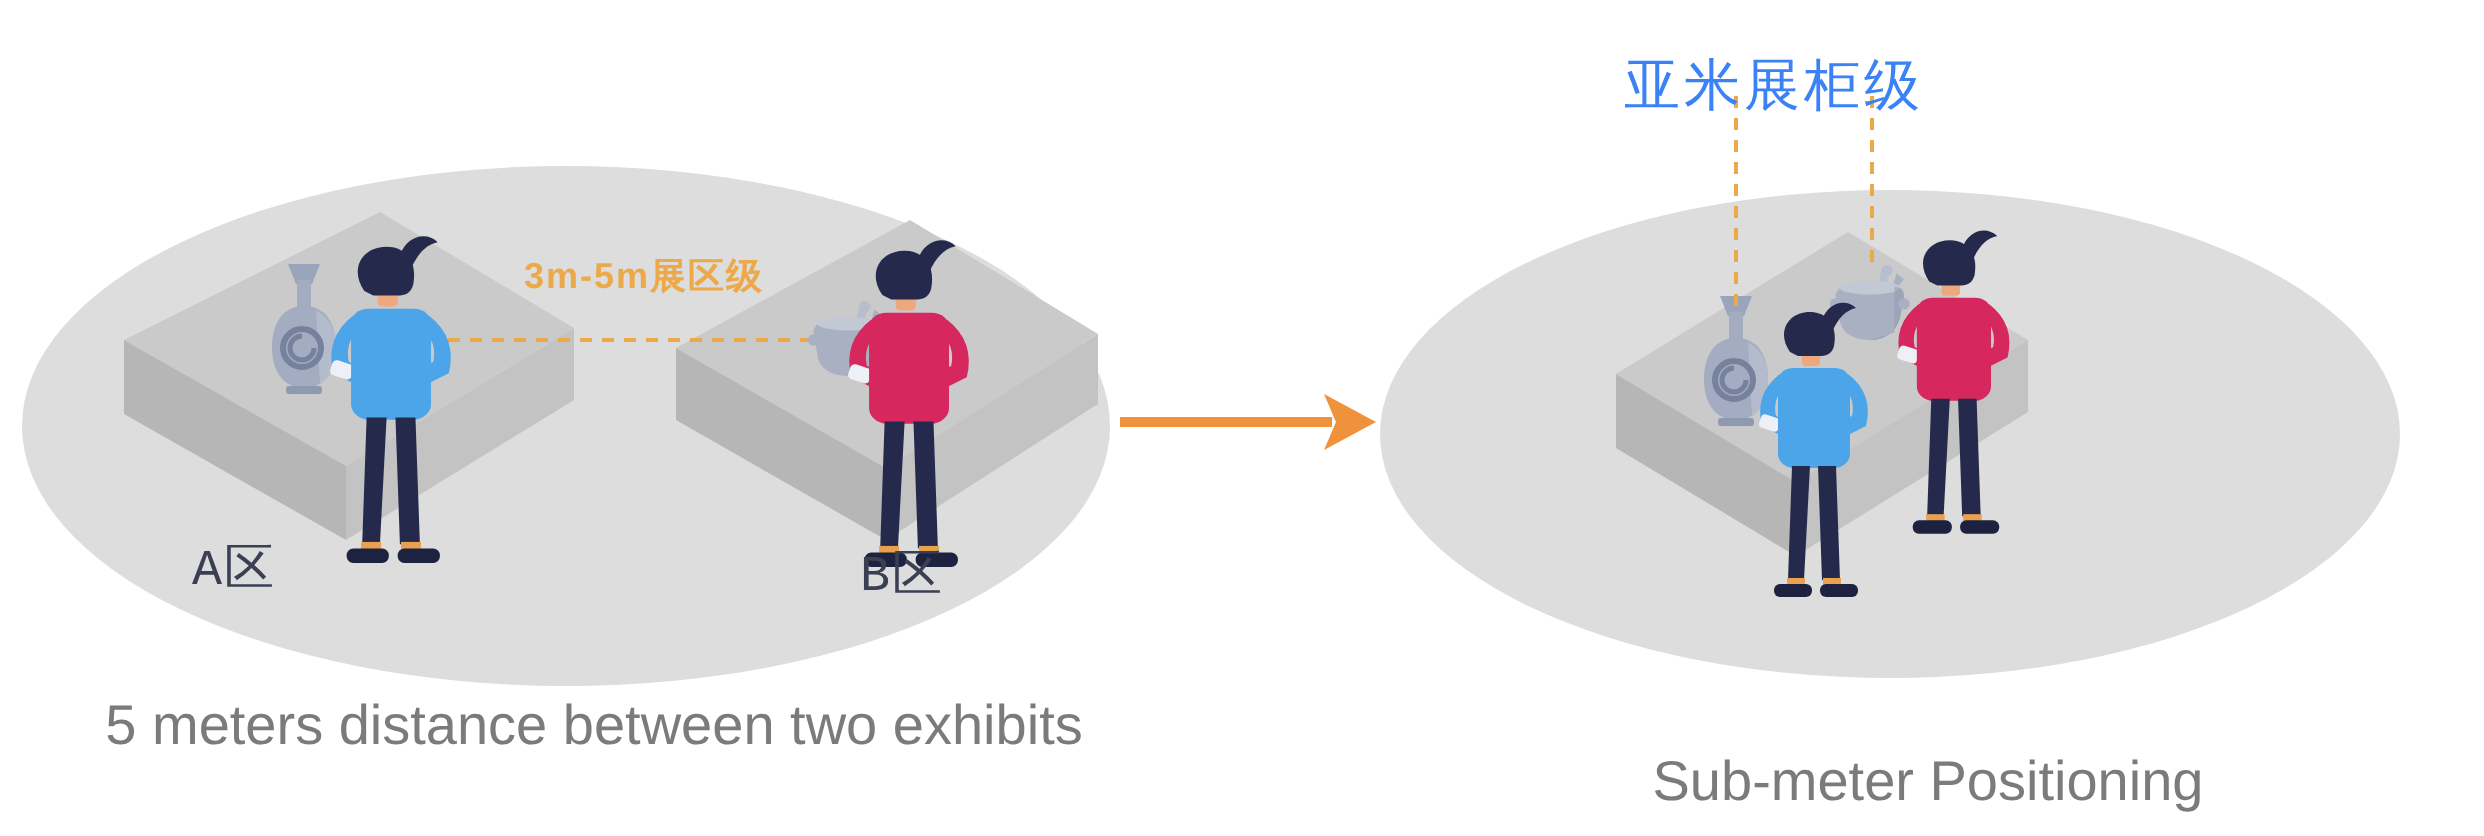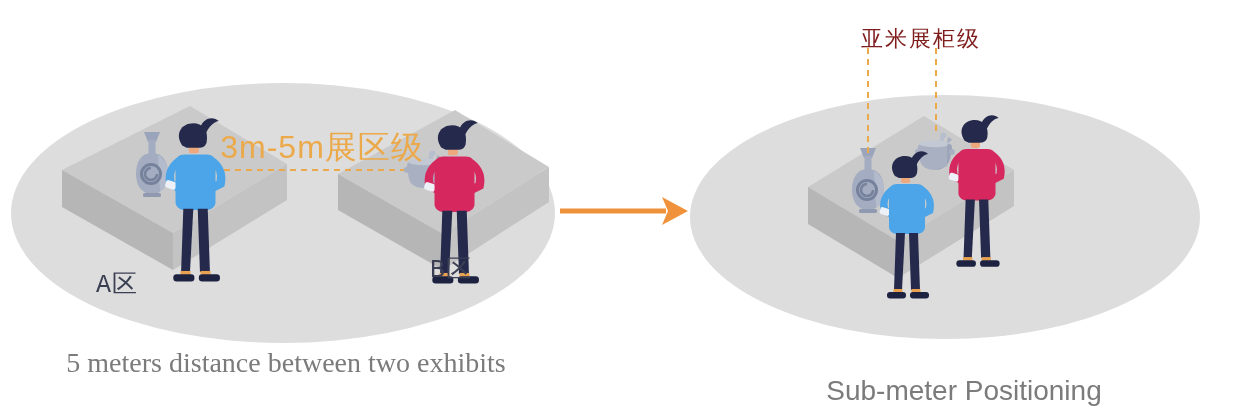--- a/index.html
+++ b/index.html
@@ -8,37 +8,37 @@
     background:#ffffff;
     font-family:"Liberation Sans", sans-serif;
     overflow:hidden;
     position:relative;
   }
   .canvas{position:absolute;left:0;top:0;width:1242px;height:418px;}
   svg.illo{position:absolute;left:0;top:0;}
   .overlay{position:absolute;white-space:nowrap;}
   .range-label{
     left:322px;top:126px;transform:translateX(-50%);
-    color:#ECA94A;font-size:32px;font-weight:400;letter-spacing:1px;
+    color:#ECA94A;font-size:18px;font-weight:700;letter-spacing:1px;
   }
   .precision-label{
-    left:921px;top:24px;transform:translateX(-50%);
-    color:#7f1d1d;font-size:22px;font-weight:500;letter-spacing:2px;
+    left:887px;top:24px;transform:translateX(-50%);
+    color:#3b82f6;font-size:28px;font-weight:500;letter-spacing:2px;
   }
   .zone-label{
     color:#3A3F53;font-size:25px;font-weight:400;letter-spacing:1px;font-family:Liberation Mono, monospace;
   }
   .zone-a{left:117px;top:267px;transform:translateX(-50%);}
-  .zone-b{left:451px;top:252px;transform:translateX(-50%);text-align:center;}
+  .zone-b{left:451px;top:270px;transform:translateX(-50%);text-align:center;}
   .caption{
     position:absolute;top:346px;
     color:#7B7B7B;font-size:28px;line-height:34px;
     text-align:center;
   }
-  .caption-left{left:3px;width:566px;font-family:Liberation Serif, serif;}
+  .caption-left{left:14px;width:566px;}
   .caption-right{left:744px;width:440px;margin-top:28px;}
 </style>
 </head>
 <body>
 
 <div class="canvas">
 
   <svg class="illo" width="1242" height="418" viewBox="0 0 1242 418">
 
     <defs>

